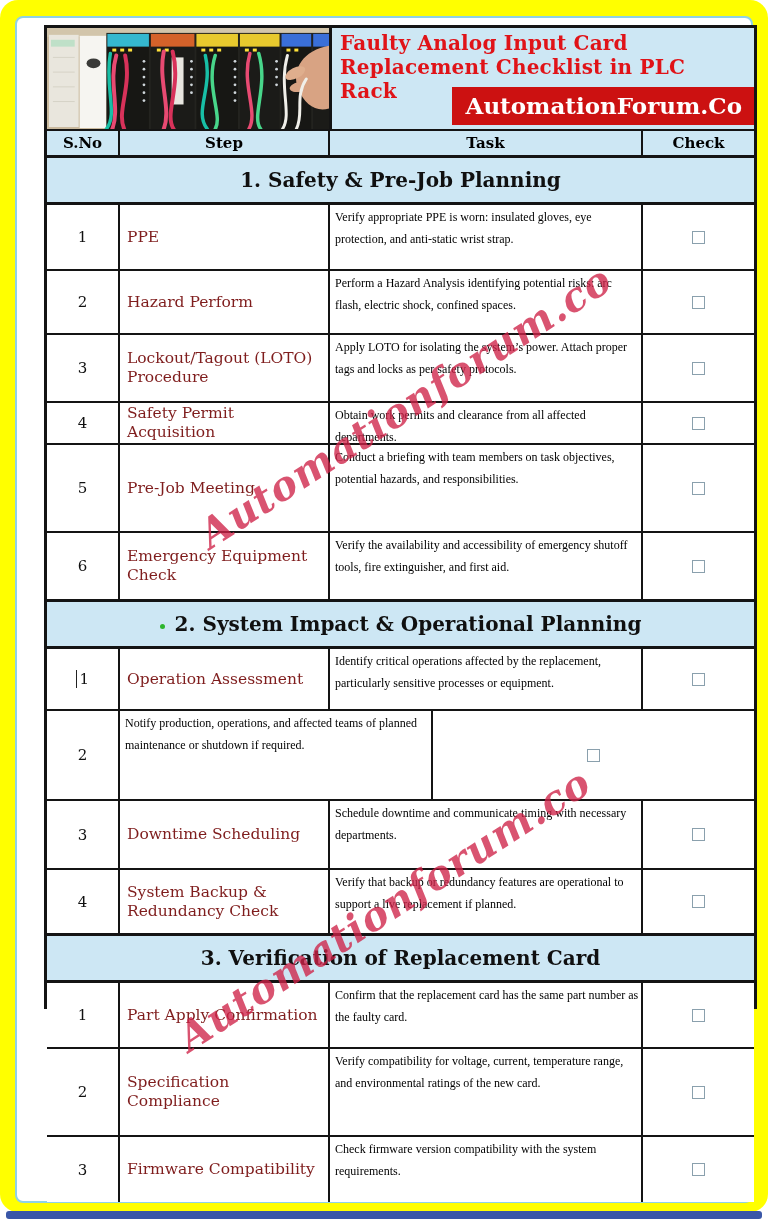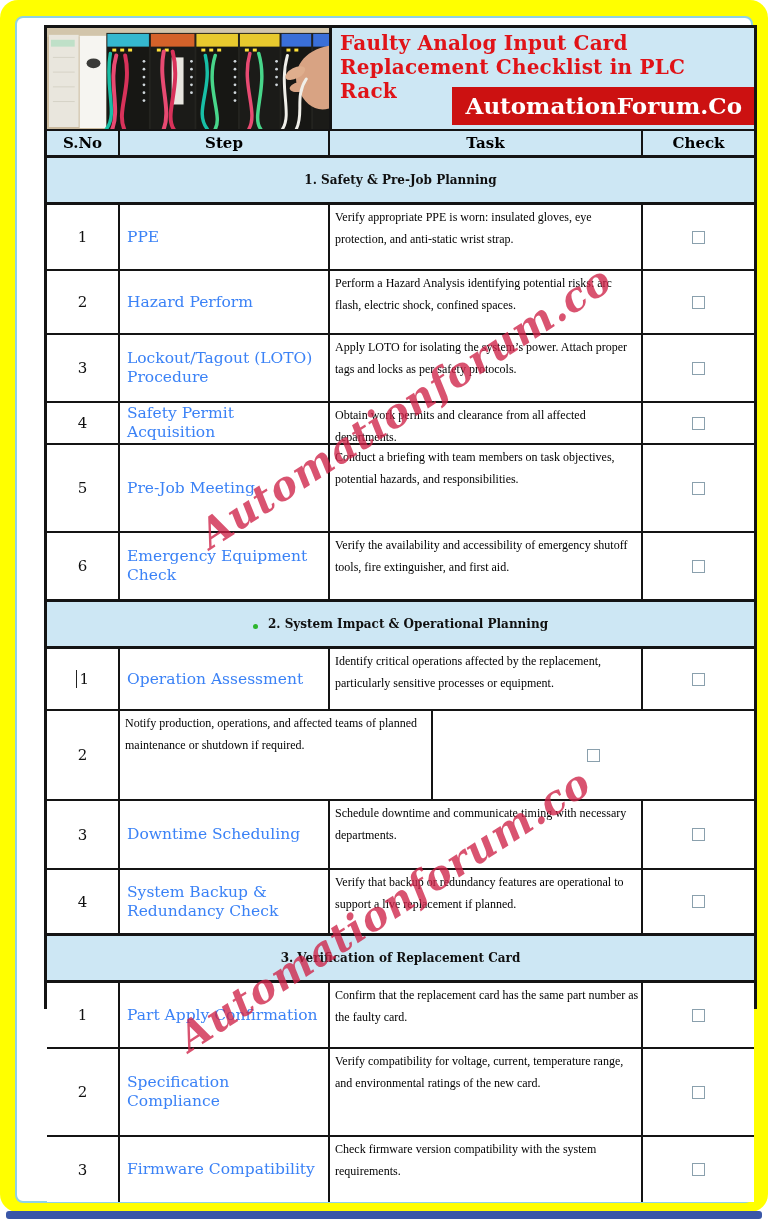--- a/index.html
+++ b/index.html
@@ -29,28 +29,28 @@
   .c1 { width:73px;  border-right:2px solid #141414; display:flex; align-items:center; justify-content:center; }
   .c2 { width:210px; border-right:2px solid #141414; display:flex; align-items:center; padding:2px 4px 2px 7px; }
   .c3 { width:313px; border-right:2px solid #141414; padding:1px 2px 0 5px; }
   .c4 { flex:1; display:flex; align-items:center; justify-content:center; }
 
   .head-row { display:flex; height:24px; background:#cde7f4; font-weight:bold; font-size:15px; }
   .head-row > div { display:flex; align-items:center; justify-content:center; padding:12px; }
 
   .band { height:50px; background:#cde7f4; border-top:3px solid #141414; border-bottom:3px solid #141414;
           display:flex; align-items:center; justify-content:center;
-          font-weight:bold; font-size:12px; color:#101010; }
+          font-weight:bold; font-size:20px; color:#101010; }
   .band .green-dot { width:5px; height:5px; border-radius:50%; background:#2db52d; margin-right:10px; margin-top:4px; }
 
   .row { display:flex; border-top:2px solid #141414; background:#ffffff; }
   .row.first { border-top:0; }
   .no-text { font-size:15px; color:#101010; display:flex; align-items:center; }
   .caret { display:inline-block; width:1.5px; height:18px; background:#222; margin-right:2px; }
-  .step-text { font-size:15.5px; line-height:19px; color:#3b82f6; }
+  .step-text { font-size:15.5px; line-height:19px; color:#7f1d1d; }
   .task-text { font-size:12px; line-height:19.5px; color:#000000;font-family:Liberation Serif, serif; }
   .checkbox { width:13px; height:13px; border:1.5px solid #8aa0ad; background:#ffffff; }
 
   
   .wm { position:absolute; font-style:italic; font-weight:bold; font-size:40px;
         color:rgba(206,34,72,0.78); white-space:nowrap; pointer-events:none;
         transform:translate(-50%,-50%) rotate(-33deg); letter-spacing:1px; }
   .wm1 { left:405px; top:406px; }
   .wm2 { left:384px; top:909px; }
 </style>

